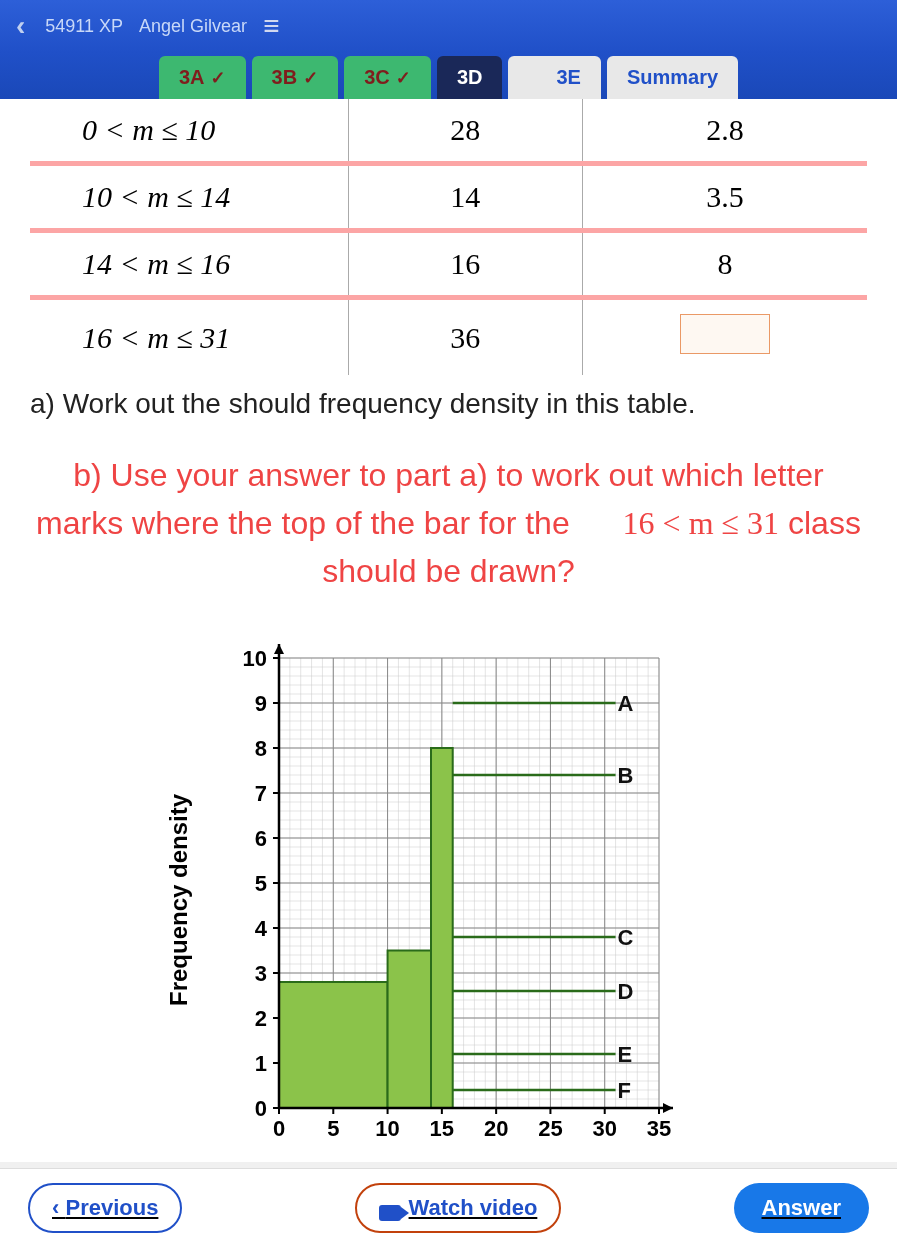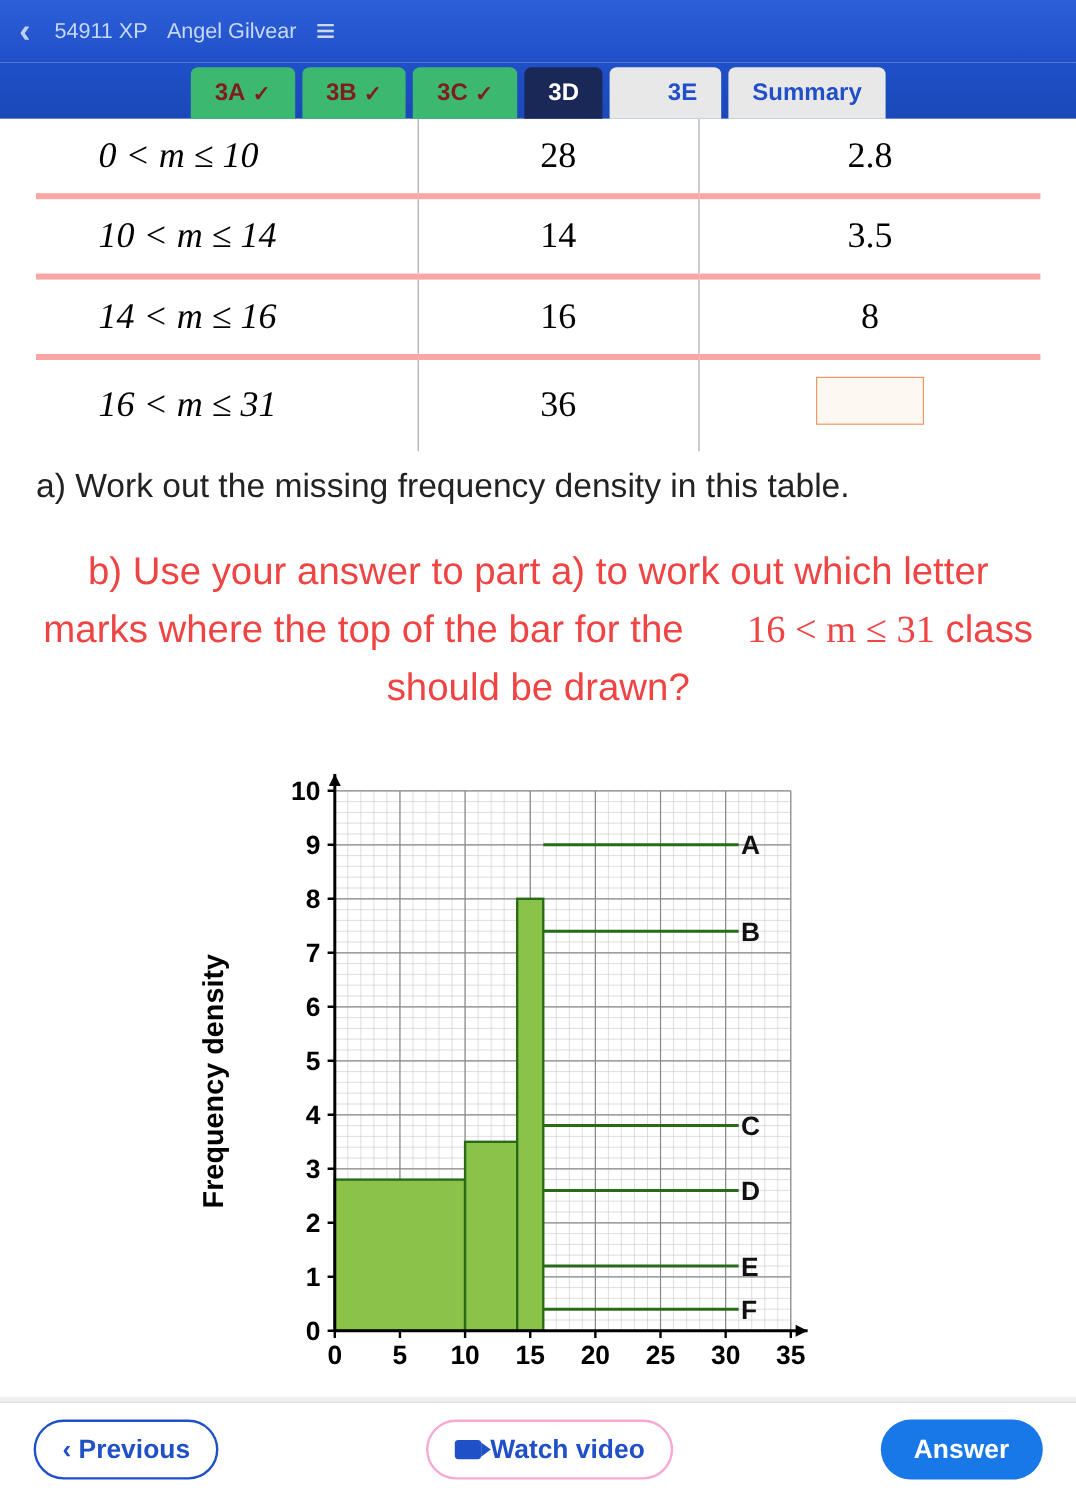--- a/index.html
+++ b/index.html
@@ -32,23 +32,23 @@
   .answer-box { display: inline-block; width: 90px; height: 40px; border: 1px solid #ea9966; background: #fef8f2; }
   
   .question { font-size: 28px; font-family: Arial; padding: 10px 0; color: #222; line-height: 1.35; }
   .question-b { font-size: 32px; font-family: Arial; padding: 18px 4px; color: #ef4444; text-align: center; line-height: 1.5; }
   .math { font-family: 'Times New Roman', serif; margin-left: 44px; }
   
   .chart-wrap { display: flex; justify-content: center; margin-top: 25px; }
   .chart { position: relative; }
   .ylabel { position: absolute; left: -40px; top: 50%; transform: translate(-50%,-50%) rotate(-90deg); font-size: 24px; font-weight: bold; font-family: Arial; white-space: nowrap; }
   
-  .footer { position: absolute; bottom: 0; left:0; right:0; background: white; border-top: 1px solid #ddd; display: flex; align-items: center; justify-content: space-between; padding: 14px 28px; }
+  .footer { position: absolute; bottom: 0; left:0; right:0; background: white; border-top: 1px solid #ddd; display: flex; align-items: center; justify-content: space-between; padding: 14px 28px; text-decoration: underline; }
   .prev-btn { border: 2px solid #2050c8; border-radius: 26px; padding: 10px 22px; color: #2050c8; font-size: 22px; font-weight: bold; cursor: pointer; background: white; }
-  .watch-btn { border: 2px solid #f9a8d4; border-radius: 26px; padding: 10px 22px; color: #2050c8; font-size: 22px; font-weight: bold; cursor: pointer; background: white; display: flex; align-items: center; gap: 8px; }
+  .watch-btn { border: 2px solid #c2410c; border-radius: 26px; padding: 10px 22px; color: #2050c8; font-size: 22px; font-weight: bold; cursor: pointer; background: white; display: flex; align-items: flex-end; gap: 8px; }
   .answer-btn { background: #1878e8; color: white; border: none; border-radius: 26px; padding: 12px 28px; font-size: 22px; font-weight: bold; cursor: pointer; }
   .video-icon { width: 22px; height: 16px; background: #2050c8; border-radius: 3px; position: relative; }
   .video-icon::after { content: ''; position: absolute; right: -8px; top: 2px; border-left: 8px solid #2050c8; border-top: 6px solid transparent; border-bottom: 6px solid transparent; }
 </style>
 </head>
 <body>
 
 <div class="header">
   <span class="back-btn">‹</span>
   <span class="xp">54911 XP</span>
@@ -99,21 +99,21 @@
       <td class="c3">8</td>
     </tr>
     <tr>
       <td class="c1"><span class="math">16 &lt; m ≤ 31</span></td>
       <td class="c2">36</td>
       <td class="c3"><span class="answer-box"></span></td>
     </tr>
   </tbody>
     </table>
 
-  <div class="question">a) Work out the missing frequency density in this table.</div>
+  <div class="question">a) Work out the should frequency density in this table.</div>
 
   <div class="question-b">
     <span>b) Use your answer to part a) to work out which letter marks where the top of the bar for the </span><span class="math">16 &lt; m ≤ 31</span><span> class should be drawn?</span>
   </div>
 
   <div class="chart-wrap">
     <div class="chart">
       <span class="ylabel">Frequency density</span>
       <svg id="chart-svg" width="460" height="520">
           <line x1="60" y1="470" x2="60" y2="20" stroke="#c8c8c8" stroke-width="0.5"></line>

